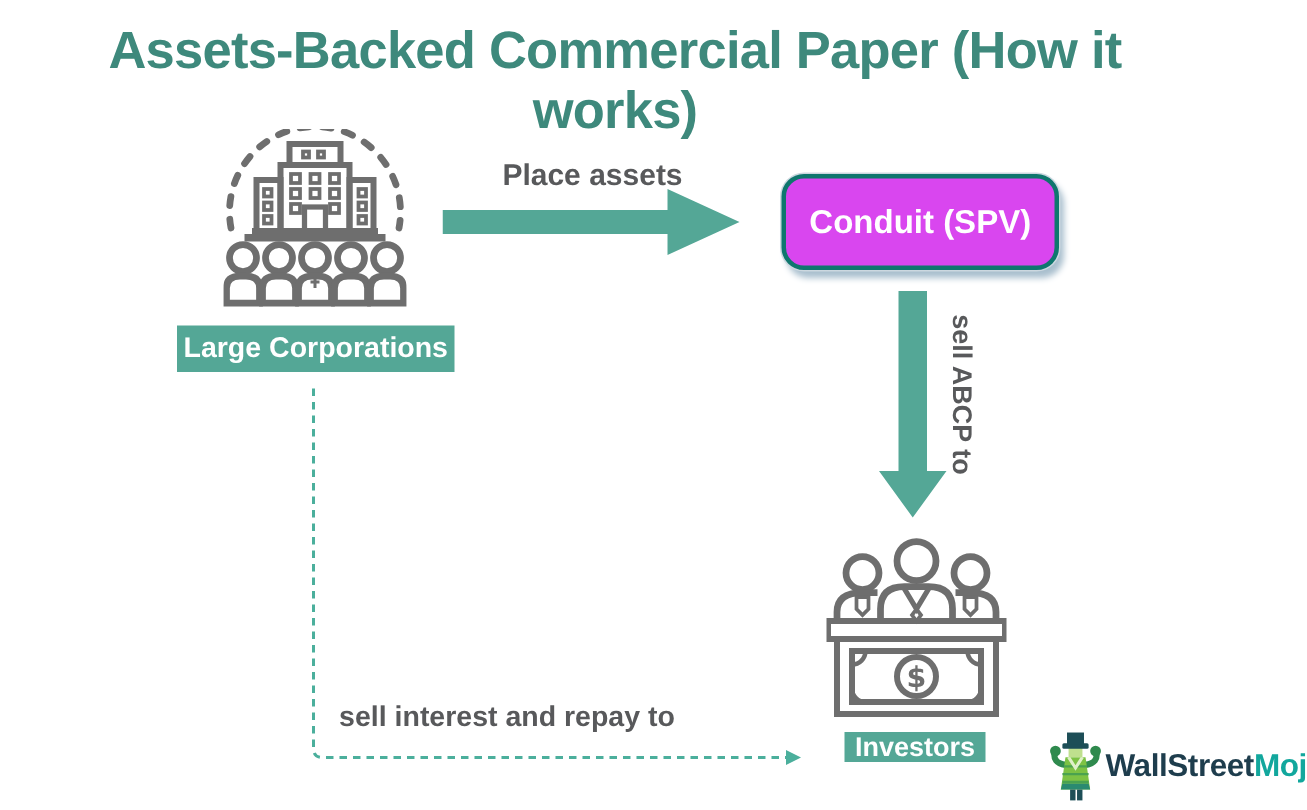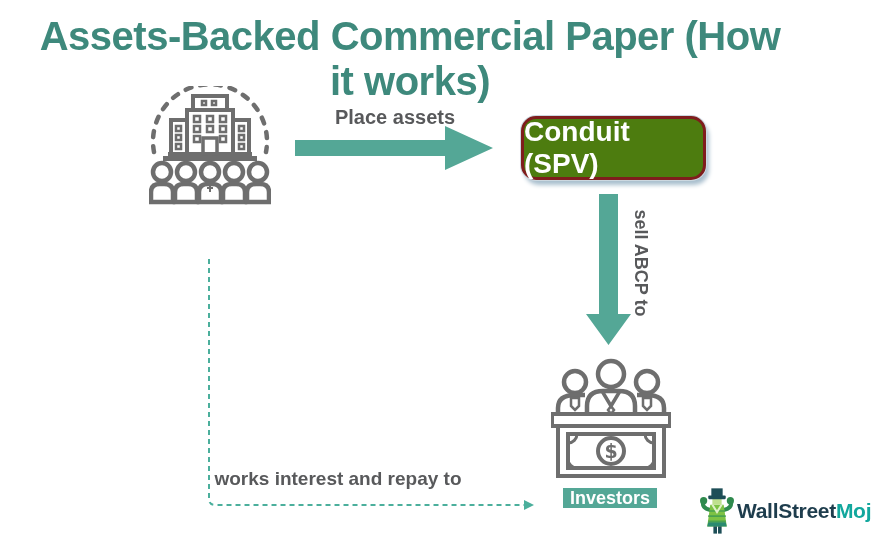--- a/index.html
+++ b/index.html
@@ -2,34 +2,34 @@
 <html><head>
 <meta charset="utf-8">
 <style>
   html,body{margin:0;padding:0;background:#fff;}
   .canvas{
     position:relative;width:871px;height:540px;background:#ffffff;
     font-family:"Liberation Sans",sans-serif;overflow:hidden;
   }
   .title{
     position:absolute;left:30px;top:14px;width:760px;text-align:center;
-    font-size:40px;font-weight:bold;color:#3E897C;letter-spacing:-.5px;
+    font-size:35px;font-weight:bold;color:#3E897C;letter-spacing:-.5px;
   }
   .tag{
     position:absolute;background:#54A796;color:#ffffff;font-weight:bold;
     display:flex;align-items:center;justify-content:center;
   }
   .tag-large{left:118px;top:217px;width:185px;height:31px;font-size:19px;}
   .tag-investors{left:563px;top:488px;width:94px;height:20px;font-size:18px;}
   .conduit{
     position:absolute;left:521px;top:116px;width:185px;height:64px;
-    background:#4d7c0f;border:3px solid #7f1d1d;border-radius:15px;
+    background:#d946ef;border:3px solid #0f766e;border-radius:15px;
     box-shadow:0 0 0 1px #ccd8e0, 3px 5px 4px #a9bfce;
     display:flex;align-items:center;justify-content:center;
-    color:#ffffff;font-size:28px;font-weight:bold;box-sizing:border-box;
+    color:#ffffff;font-size:22px;font-weight:bold;box-sizing:border-box;
   }
   .flow-label{
     position:absolute;color:#58595B;font-weight:bold;text-align:center;
   }
   .lbl-place{left:295px;top:106px;width:200px;font-size:20px;}
   .lbl-sell{left:570px;top:252px;width:140px;height:22px;font-size:18px;transform:rotate(90deg);}
   .lbl-earn{left:203px;top:468px;width:270px;font-size:19px;}
   .abs{position:absolute;}
   .brand-text{
     position:absolute;left:737px;top:499px;font-size:21px;font-weight:bold;
@@ -96,20 +96,21 @@
 
       <path d="M 2,116 L 2,106 Q 2,98 11,98 L 15,98 Q 24,98 24,106 L 24,116 Z" stroke-width="4.5"></path>
       <path d="M 26,116 L 26,106 Q 26,98 35,98 L 39,98 Q 48,98 48,106 L 48,116 Z" stroke-width="4.5"></path>
       <path d="M 50,116 L 50,106 Q 50,98 59,98 L 63,98 Q 72,98 72,106 L 72,116 Z" stroke-width="4.5"></path>
       <path d="M 74,116 L 74,106 Q 74,98 83,98 L 87,98 Q 96,98 96,106 L 96,116 Z" stroke-width="4.5"></path>
       <path d="M 98,116 L 98,106 Q 98,98 107,98 L 111,98 Q 120,98 120,106 L 120,116 Z" stroke-width="4.5"></path>
       <path d="M 61,99 L 61,106 M 58,102 L 64,102" stroke-width="2"></path>
     </svg>
   </div>
 
+  <div class="tag tag-large">Large Corporations</div>
 
   <div class="flow-label lbl-place">Place assets</div>
   <div class="abs" style="left:295px;top:124px;width:200px;height:48px;">
     <svg width="200" height="48" viewBox="0 0 200 48">
       <polygon points="0,16 150,16 150,2 198,24 150,46 150,32 0,32" fill="#54A796"></polygon>
     </svg>
   </div>
 
   <div class="conduit">Conduit (SPV)</div>
 
@@ -150,21 +151,21 @@
   </div>
 
   <div class="tag tag-investors">Investors</div>
 
   <div class="abs" style="left:200px;top:255px;width:345px;height:258px;">
     <svg width="345" height="258" viewBox="0 0 345 258" fill="none">
       <path d="M 9,4 L 9,244 Q 9,250 15,250 L 324,250" stroke="#4BAF9C" stroke-width="2" stroke-dasharray="5 4"></path>
       <polygon points="324,245 334,250 324,255" fill="#4BAF9C"></polygon>
     </svg>
   </div>
-  <div class="flow-label lbl-earn">works interest and repay to</div>
+  <div class="flow-label lbl-earn">sell interest and repay to</div>
 
   <div class="abs" style="left:699px;top:487px;width:36px;height:50px;">
     <svg width="36" height="50" viewBox="0 0 35 48">
       <circle cx="4.5" cy="13" r="3.5" fill="#2F8A4E"></circle>
       <circle cx="30.5" cy="13" r="3.5" fill="#2F8A4E"></circle>
       <path d="M 11,22 C 5,21 3,18 4,13" stroke="#2F8A4E" stroke-width="4" fill="none" stroke-linecap="round"></path>
       <path d="M 24,22 C 30,21 32,18 31,13" stroke="#2F8A4E" stroke-width="4" fill="none" stroke-linecap="round"></path>
       <polygon points="11,17 24,17 27,38 8,38" fill="#7DC244"></polygon>
       <path d="M 10,23 H 25 M 9,28 H 26 M 9,33 H 26" stroke="#4AA24F" stroke-width="1.5"></path>
       <polygon points="9,34 26,34 27,38 8,38" fill="#2A8A70"></polygon>

